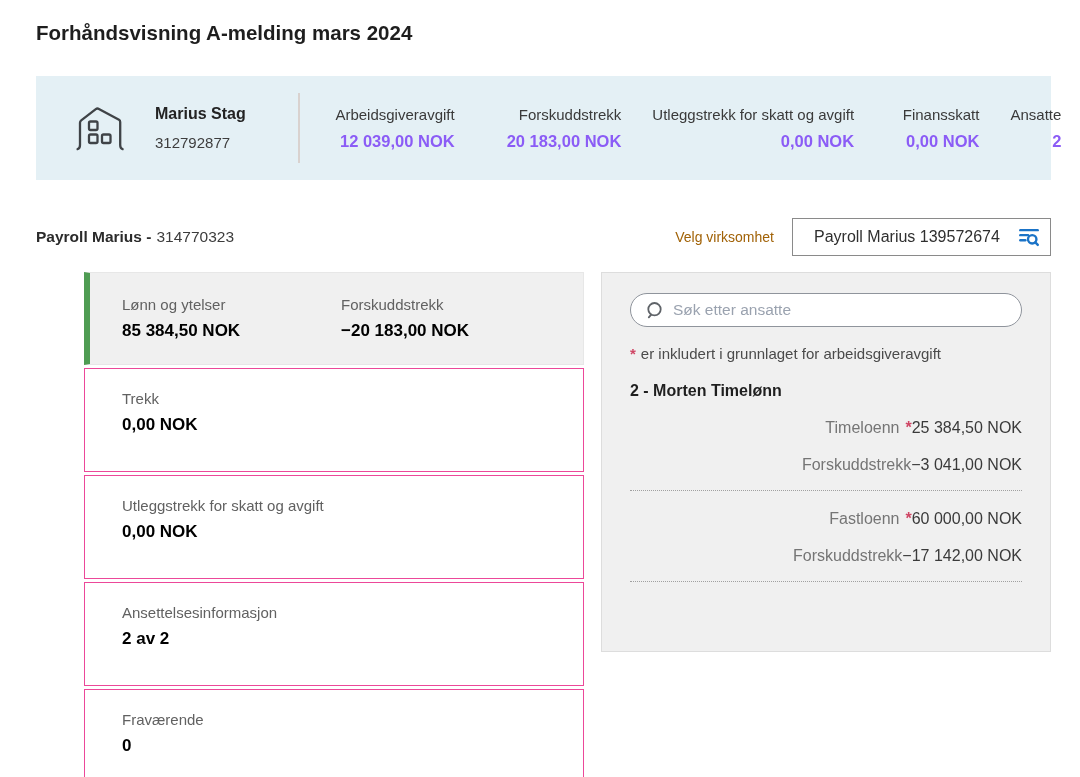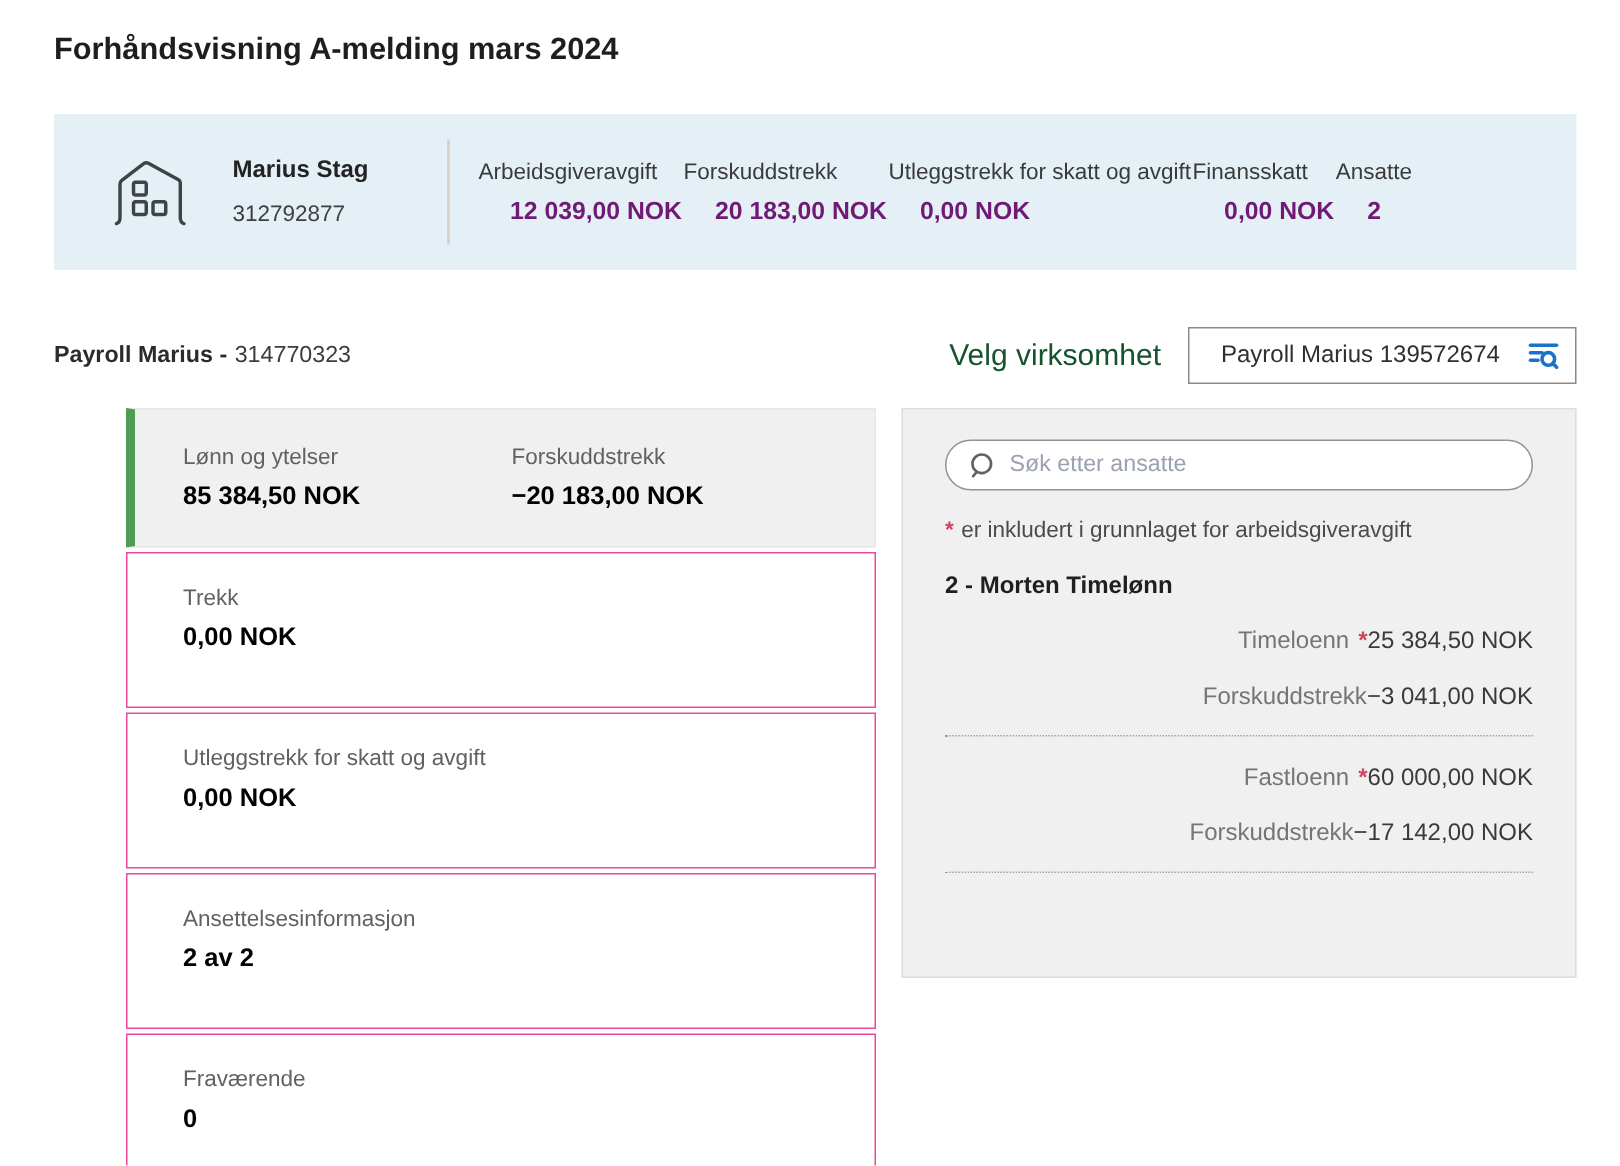--- a/index.html
+++ b/index.html
@@ -36,37 +36,37 @@
   }
   .company-icon { width: 50px; height: 47px; flex: 0 0 50px; }
   .company-text { margin-left: 30px; }
   .company-name { font-size: 16px; font-weight: 700; color: #232323; }
   .company-org { font-size: 15px; color: #3e3e3e; margin-top: 11px; }
   .v-divider {
     width: 2px; height: 70px;
     background: #d9d2cf;
     flex: 0 0 2px;
   }
-  .stats { display: flex; gap: 1px; padding-left: 19px; align-items: flex-start; }
+  .stats { display: flex; gap: 31px; padding-left: 19px; align-items: flex-start; text-align: right; }
   .stat-label { font-size: 15px; color: #3a3a3a; white-space: nowrap; }
-  .stat-value { font-size: 16.5px; font-weight: 700; color: #701a75; margin-top: 9px; white-space: nowrap; margin-left: 21px; }
+  .stat-value { font-size: 16.5px; font-weight: 700; color: #8b5cf6; margin-top: 9px; white-space: nowrap; margin-left: 21px; }
 
   
   .subheader {
     margin-top: 38px;
     display: flex;
     justify-content: space-between;
     align-items: center;
     height: 38px;
   }
   .entity { font-size: 15.5px; color: #333; }
   .entity-bold { font-weight: 700; color: #2b2b2b; }
   .entity-number { margin-left: 5px; color: #3c3c3c; }
   .select-group { display: flex; align-items: center; }
-  .select-label { font-size: 20px; color: #14532d; margin-right: 18px; }
+  .select-label { font-size: 14px; color: #a16207; margin-right: 18px; }
   .select-box {
     width: 259px; height: 38px;
     border: 1.5px solid #8a8a8a;
     background: #fff;
     display: flex; align-items: center; justify-content: space-between;
     padding: 0 10px 0 21px;
     cursor: pointer;
   }
   .select-box span { font-size: 16px; color: #2f2f2f; white-space: nowrap; }
   .select-box svg { width: 22px; height: 22px; flex: 0 0 22px; }

